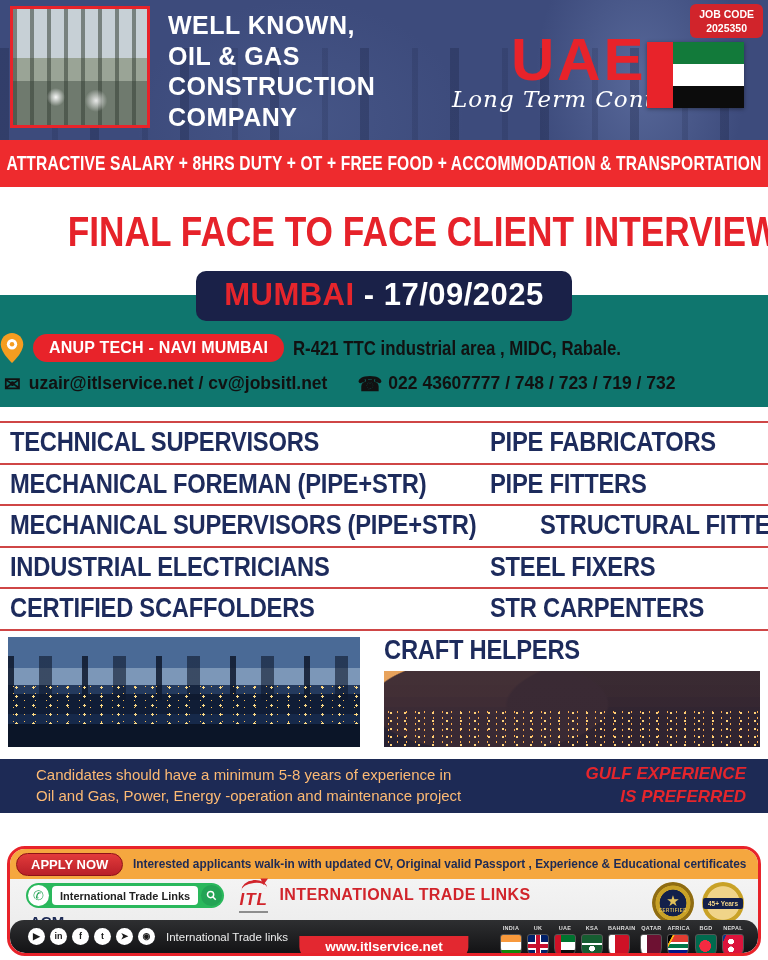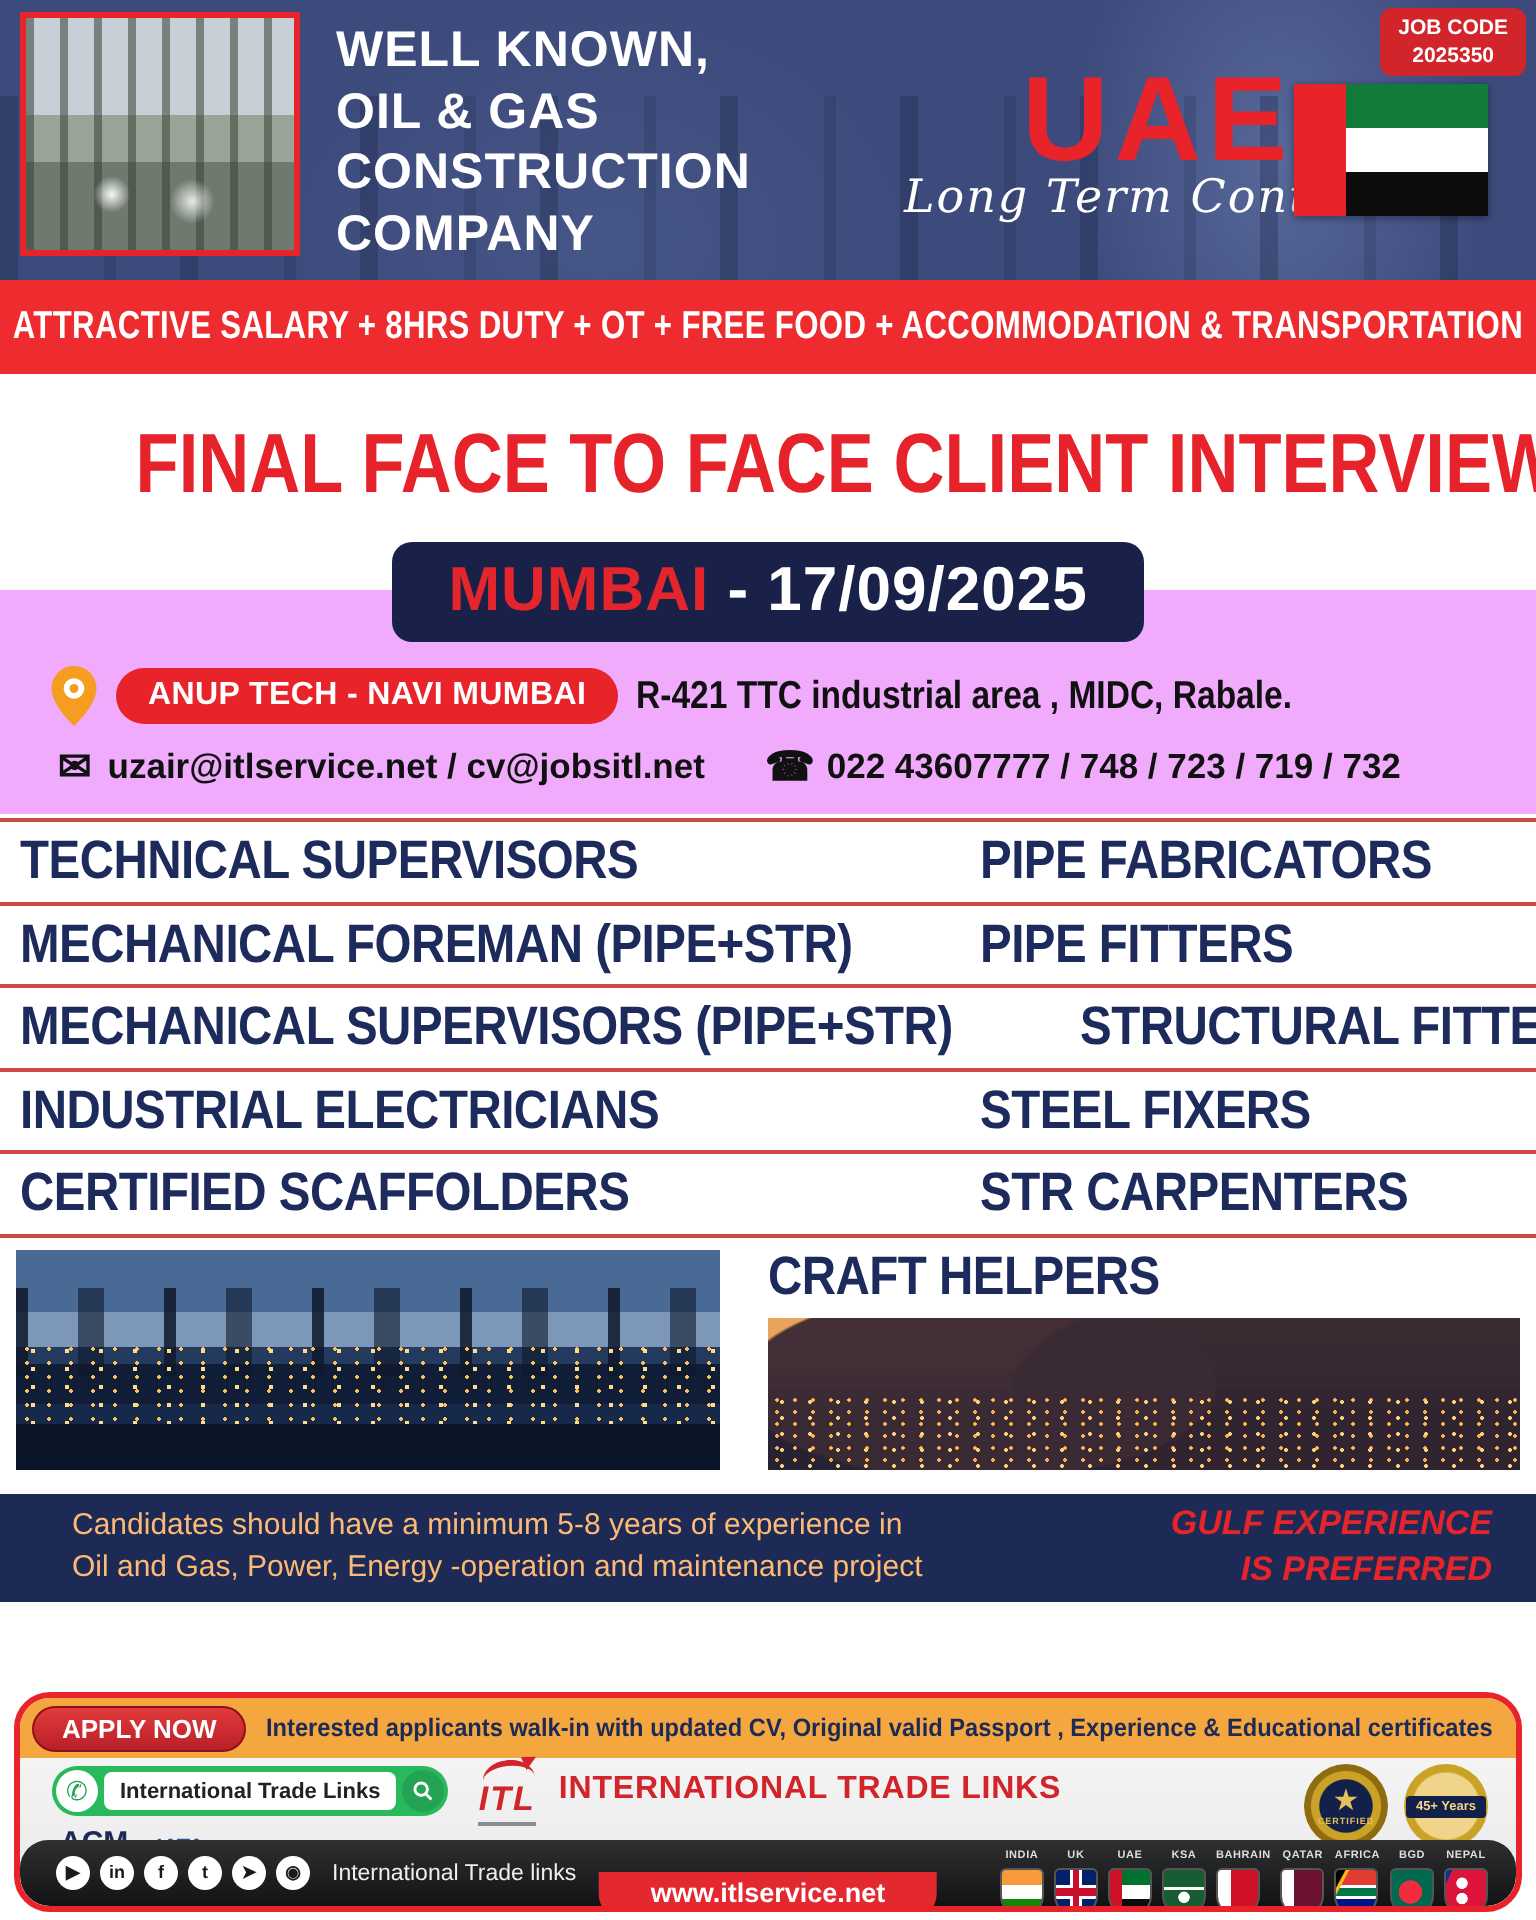--- a/index.html
+++ b/index.html
@@ -49,33 +49,33 @@
 
   
   .main-title { margin-top:24px; text-align:left; color:#e6222a;
       font-size:42px; font-weight:900; line-height:1; }
 
   
   .city-pill { position:relative; z-index:2; width:fit-content; margin:18px auto 0;
       background:#1a2148; border-radius:10px; padding:6px 28px 8px;
       font-size:31px; font-weight:800; letter-spacing:.5px; }
   .city-pill .city { color:#e5252c; } .city-pill .date { color:#fff; }
-  .yellow-box { position:relative; margin-top:-26px; background:#f0abfc; padding:38px 25px 13px; }
+  .yellow-box { position:relative; margin-top:-26px; background:#0f766e; padding:38px 0 13px; }
   .venue-row { display:flex; align-items:center; gap:9px; }
   .pin-icon { width:24px; height:30px; flex:0 0 auto; }
   .venue-pill { background:#e8232a; border-radius:16px; padding:5px 16px; color:#fff;
       font-size:16px; font-weight:800; letter-spacing:.2px; white-space:nowrap; }
   .venue-addr { color:#111; font-size:19.5px; font-weight:700; white-space:nowrap; }
   .contact-row { display:flex; align-items:center; gap:8px; margin-top:10px; padding-left:4px;
       font-size:17.5px; font-weight:700; color:#111; }
   .glyph-icon { font-size:20px; line-height:1; }
   .phone-group { margin-left:22px; display:flex; align-items:center; gap:6px; }
 
   
-  .positions { margin-top:2px; }
+  .positions { margin-top:14px; }
   .pos-row { display:grid; grid-template-columns:1fr 268px; align-items:center;
       border-top:2.5px solid #cf4646; min-height:41.5px; padding:2px 10px 2px 10px; }
   .pos-text { color:#1d2b5c; font-size:27px; font-weight:800; letter-spacing:-.3px;
       display:inline-block; transform:scaleX(.88); transform-origin:left center; white-space:nowrap; }
   .pos-bottom { border-top:2.5px solid #cf4646; display:flex; }
   .pos-bottom-left { width:370px; padding:6px 0 0 8px; }
   .photo-night { width:352px; height:110px; position:relative; overflow:hidden;
       background:linear-gradient(180deg,#4a6a96 0 28%,#7c97b8 28% 44%,#243a5e 44% 52%,#101d36 52% 70%,#16294a 70% 79%,#0b1528 79% 100%); }
   .photo-night::before { content:""; position:absolute; left:0; right:0; top:18%; height:40%;
       background:repeating-linear-gradient(90deg, rgba(14,24,44,.85) 0 6px, transparent 6px 31px,

